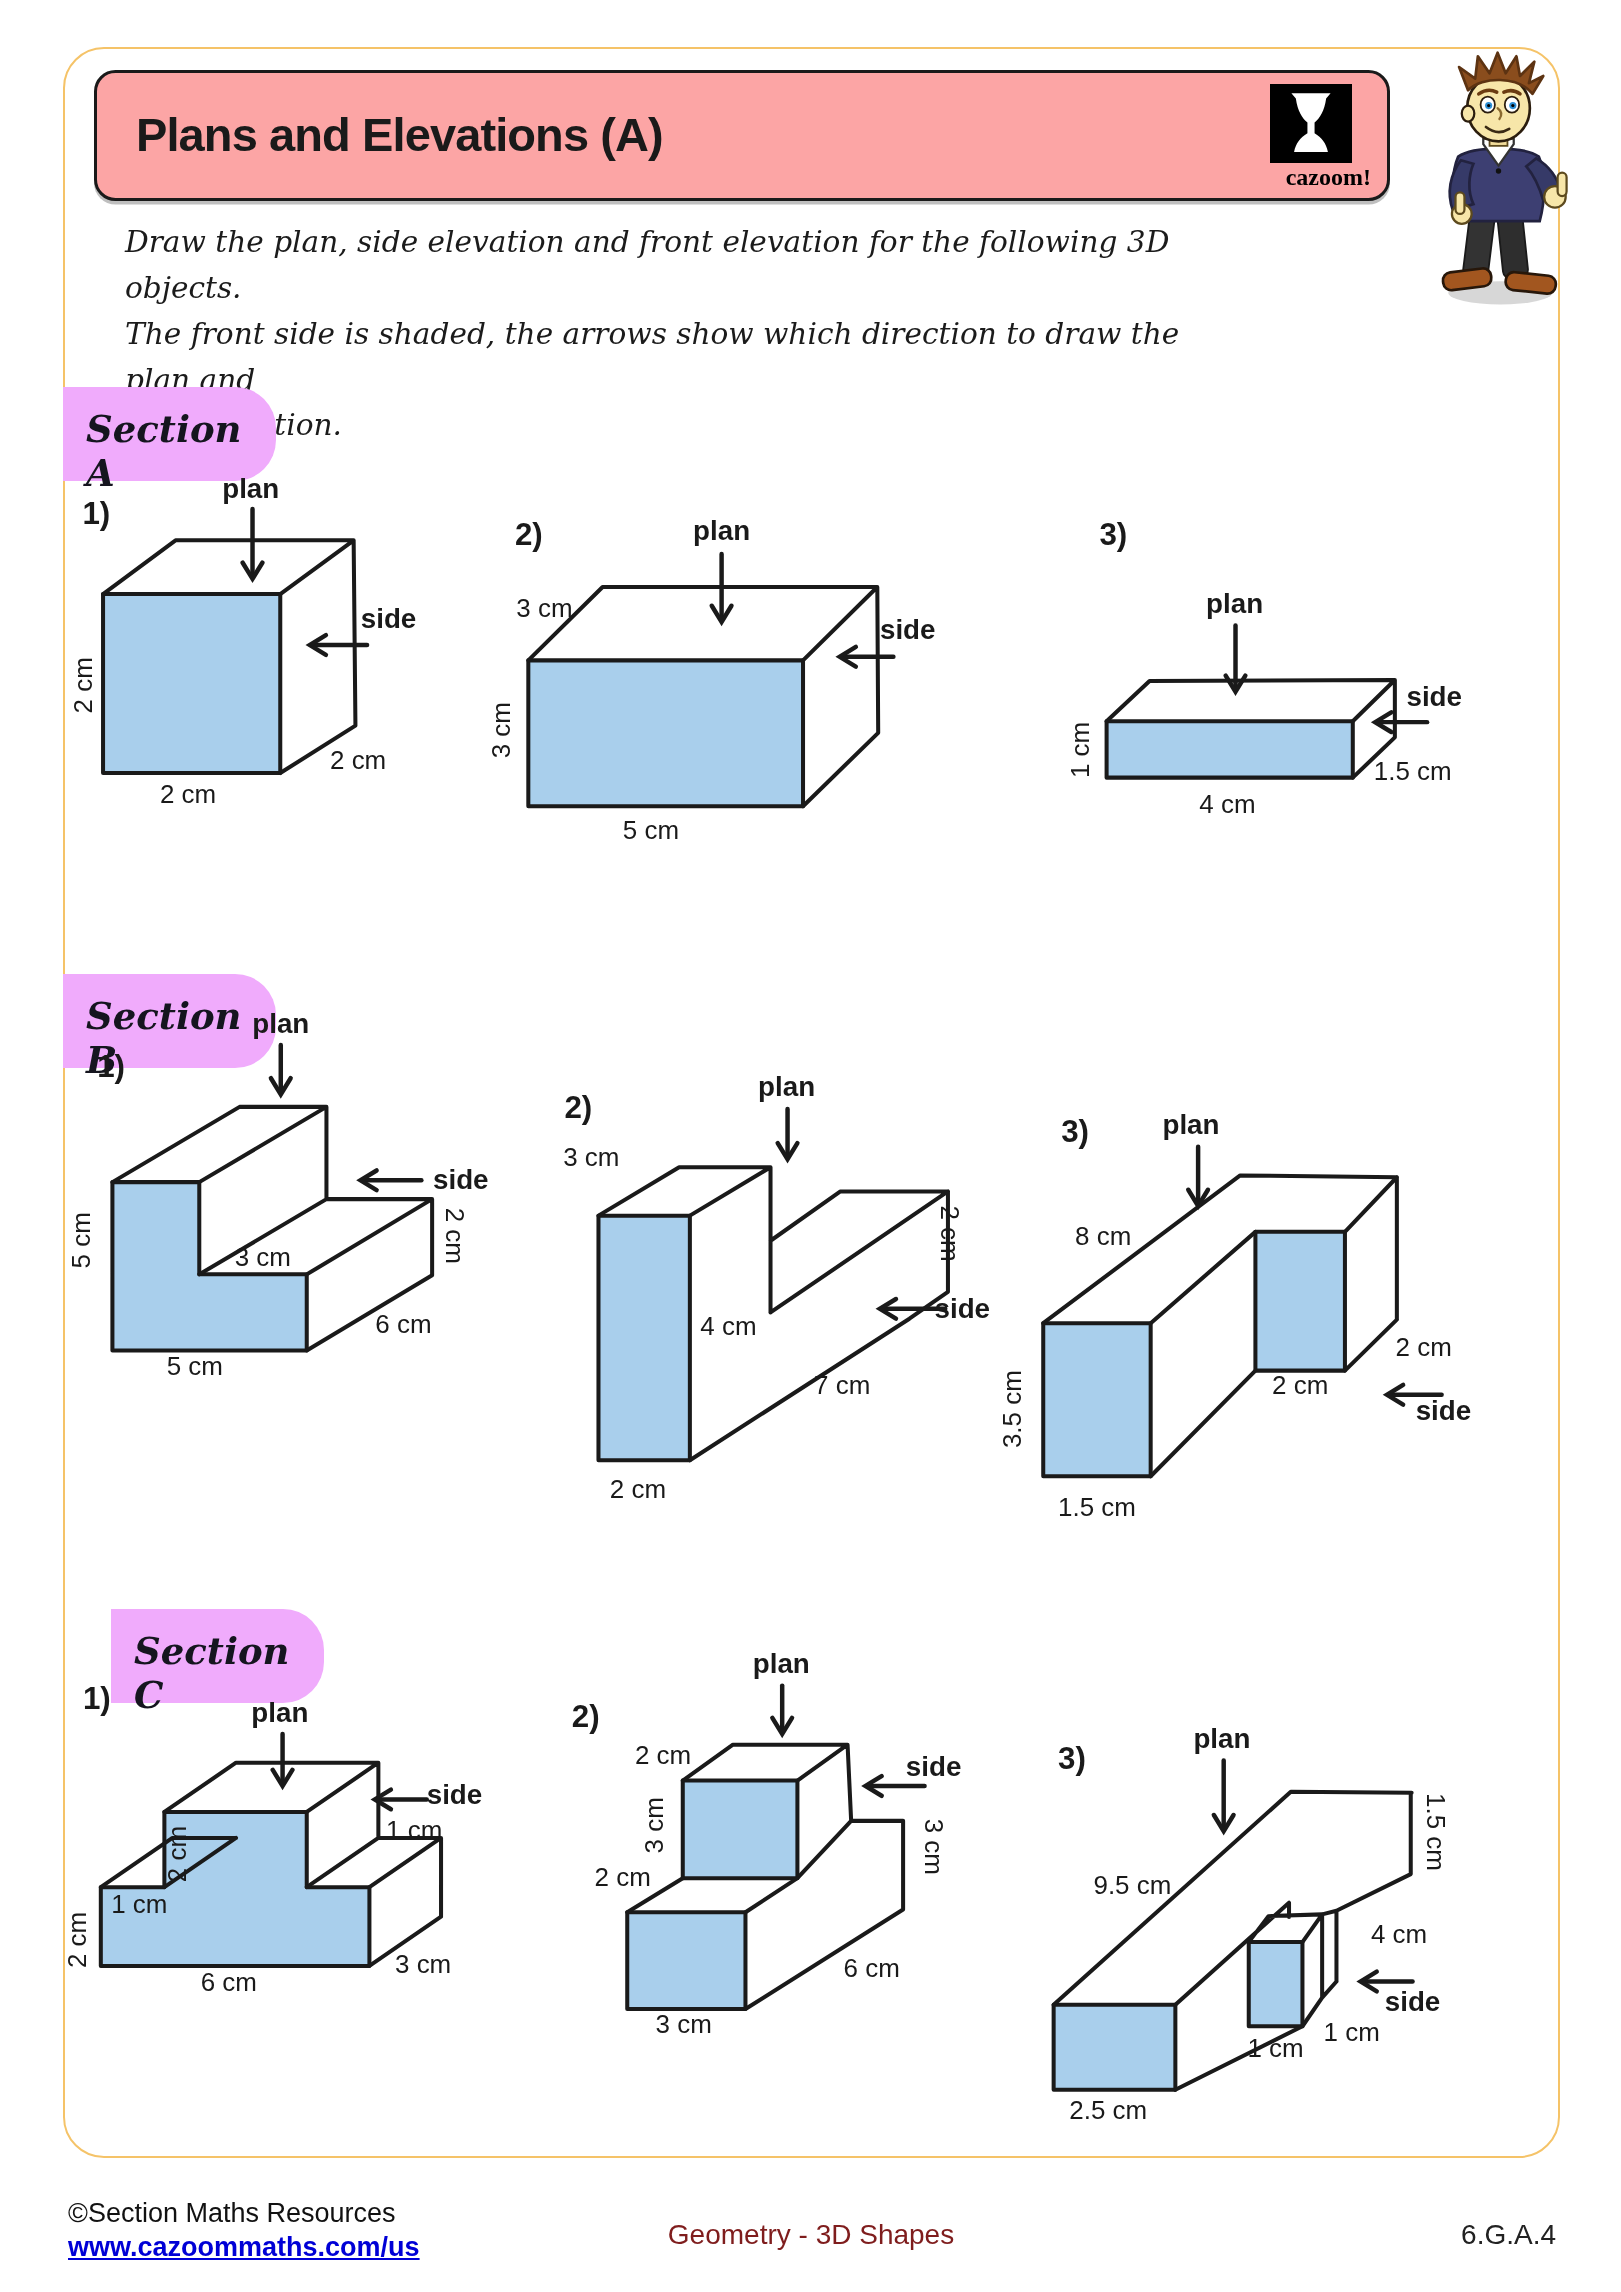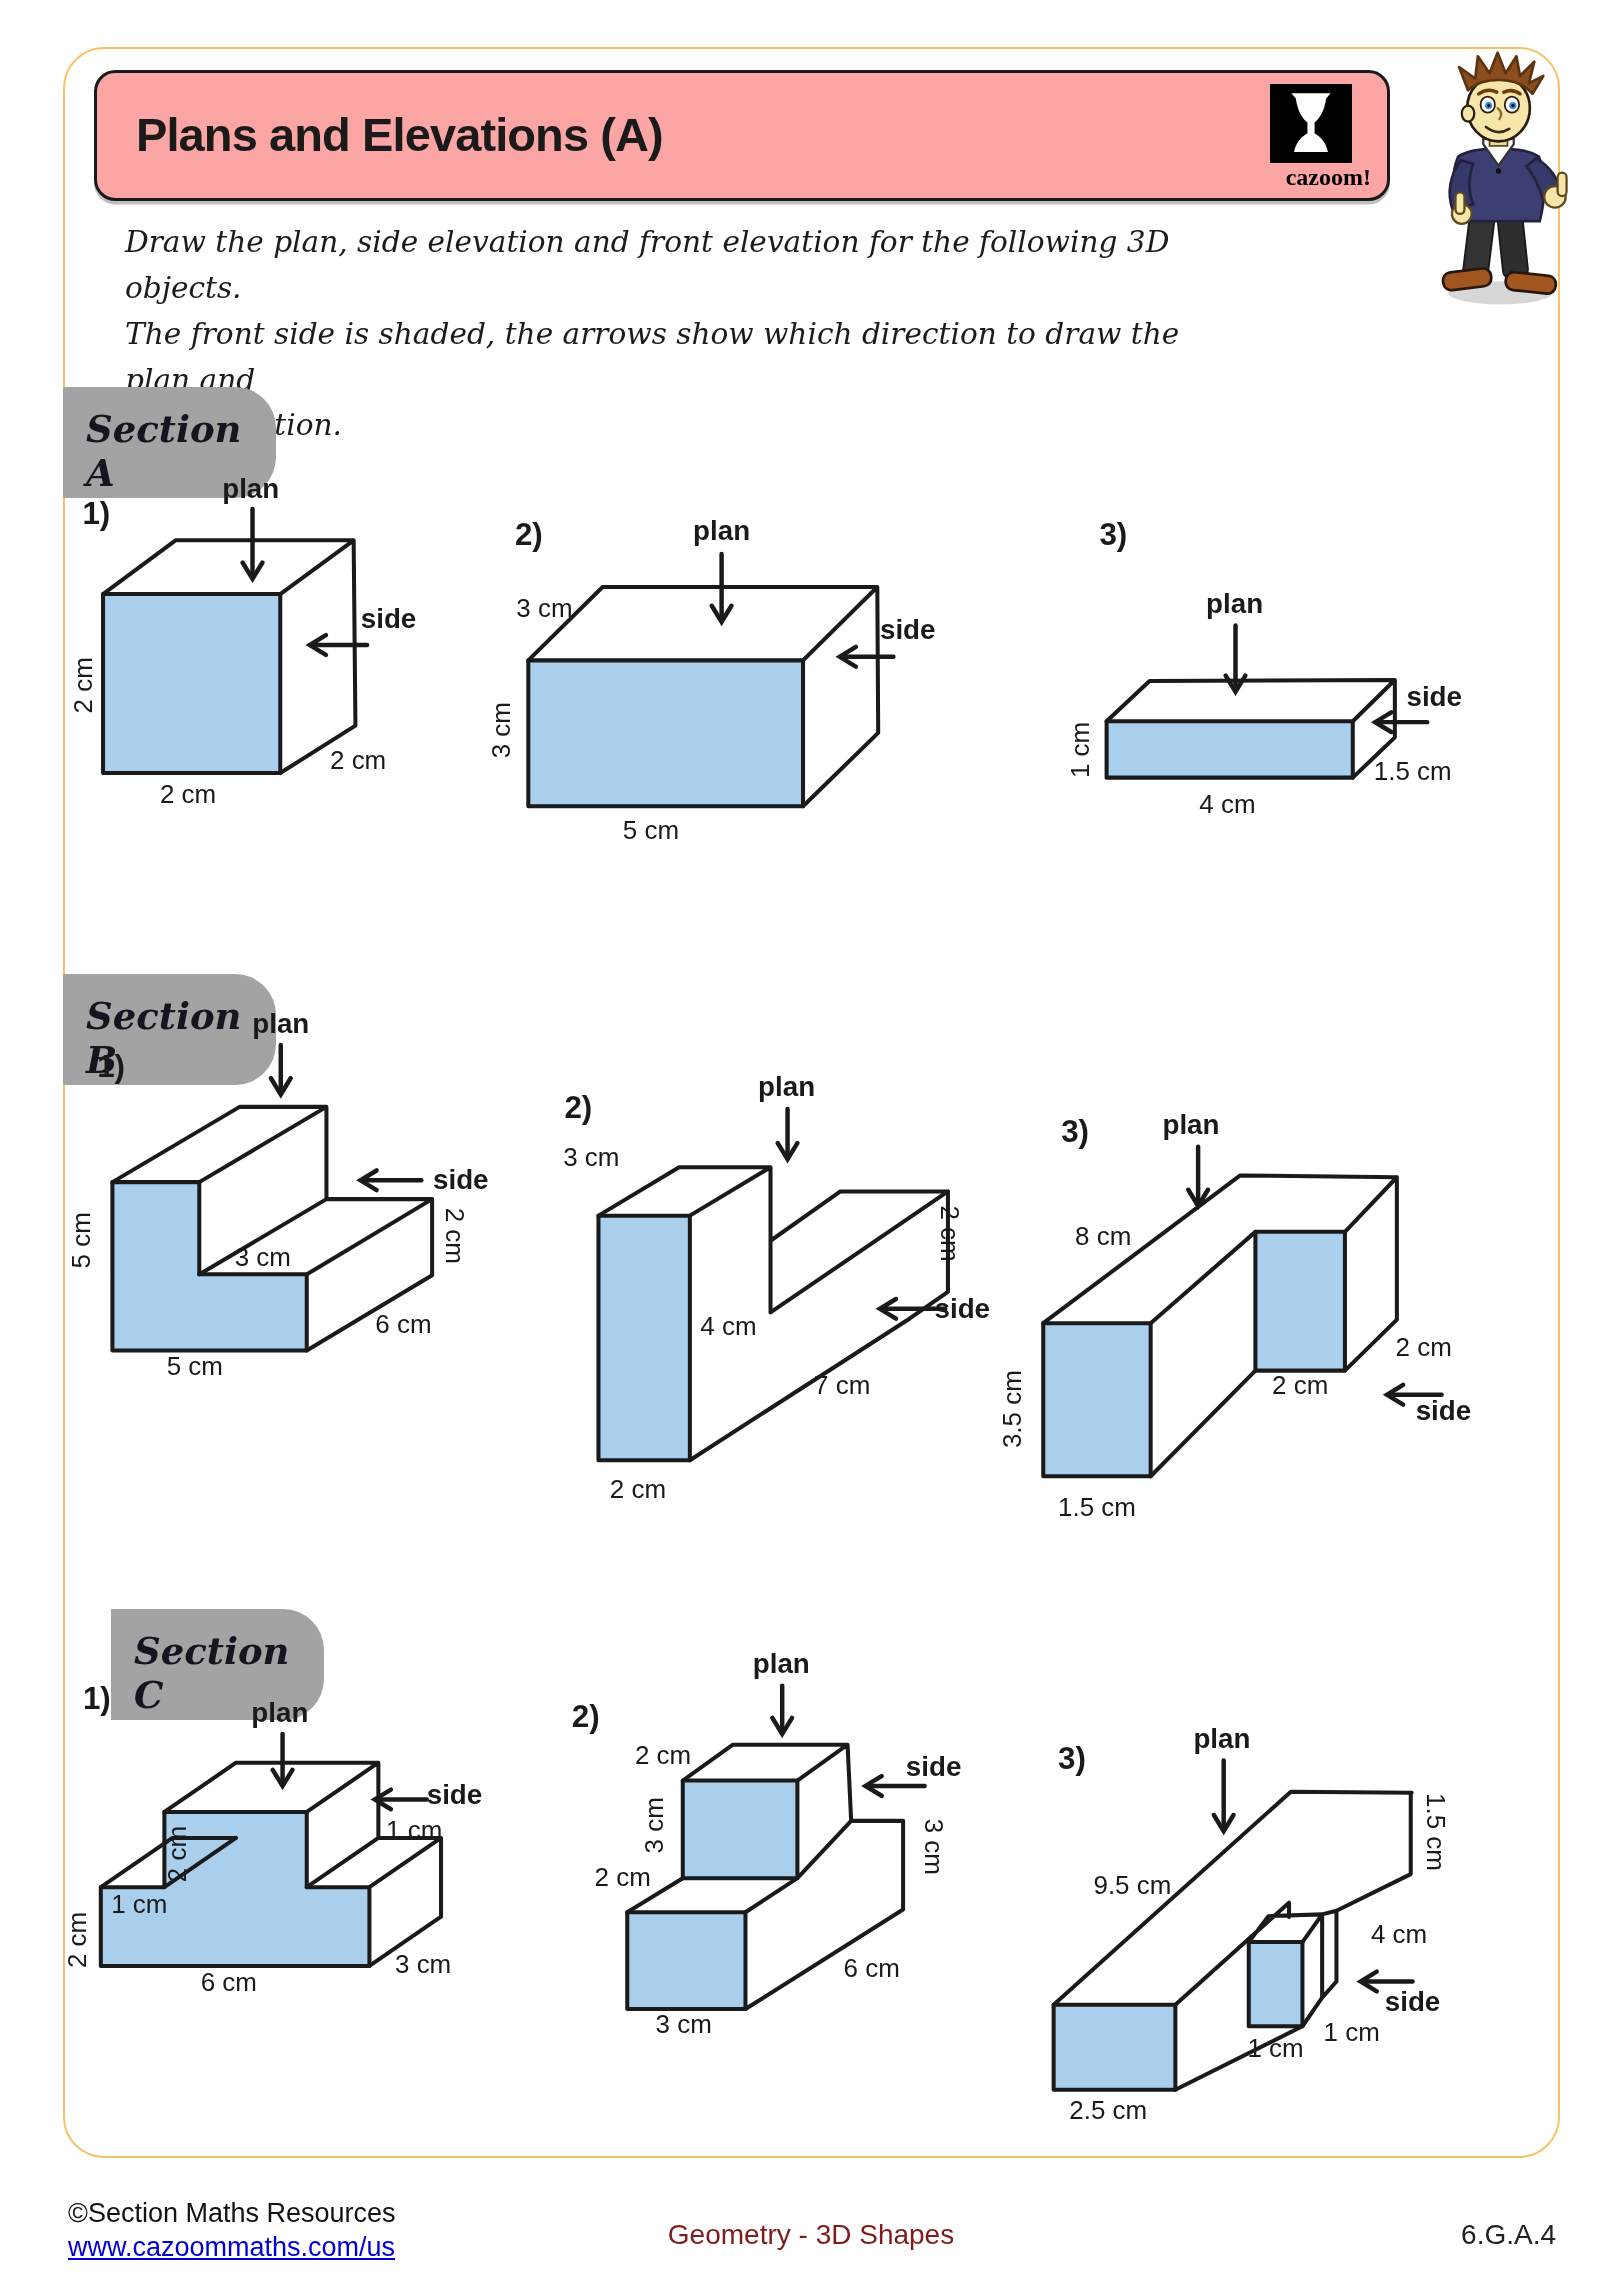--- a/index.html
+++ b/index.html
@@ -5,32 +5,32 @@
   html,body{margin:0;padding:0;background:#ffffff;}
   body{width:1622px;height:2293px;position:relative;font-family:"Liberation Sans",sans-serif;color:#111;}
   .page-border{position:absolute;left:63px;top:47px;width:1493px;height:2107px;border:2.7px solid #f5c368;border-radius:41px;}
   .title-box{position:absolute;left:94px;top:70px;width:1290px;height:125px;background:#fca5a5;border:3.6px solid #1a1a1a;border-radius:21.5px;box-shadow:0 3.6px 0 rgba(0,0,0,.25);}
   .title-text{position:absolute;left:39px;top:34px;font-size:47px;font-weight:bold;letter-spacing:-0.9px;color:#1a1a1a;}
   .logo{position:absolute;right:16px;top:10.7px;width:120px;height:106px;text-align:right;}
   .logo-square{margin:0 auto;width:82px;height:79px;background:#000;position:relative;}
   .logo-square svg{position:absolute;left:0;top:0;}
   .logo-word{font-family:"Liberation Serif",serif;font-weight:bold;font-size:24px;color:#000;margin-top:0.9px;}
   .instructions{position:absolute;left:125px;top:220px;width:1075px;font-family:"DejaVu Serif",serif;font-style:italic;font-size:29.6px;line-height:1.55;color:#1b1b1b;white-space:pre-line;}
-  .banner{position:absolute;left:63px;width:213px;height:111px;background:#a3a3a3;border-radius:0 41px 41px 0;}
+  .banner{position:absolute;left:63px;width:213px;height:94px;background:#f0abfc;border-radius:0 41px 41px 0;}
   .banner span{position:absolute;left:23px;top:19.7px;font-family:"DejaVu Serif",serif;font-weight:bold;font-style:italic;font-size:37px;color:#15151f;}
   .banner.a{top:387px;} .banner.b{top:974px;} .banner.c{top:1609px;margin-left:48px;}
   svg.fig{position:absolute;overflow:visible;}
   .seg{fill:none;stroke:#1a1a1a;stroke-width:4.5;stroke-linecap:round;stroke-linejoin:round;}
   .face{fill:#a9cfec;stroke:#1a1a1a;stroke-width:4.5;stroke-linejoin:round;}
   .arr{stroke:#1a1a1a;stroke-width:5;stroke-linecap:round;fill:none;}
   text.dim{font-family:"Liberation Sans",sans-serif;font-size:29px;fill:#1a1a1a;}
   text.ps{font-family:"Liberation Sans",sans-serif;font-size:31px;font-weight:bold;fill:#1a1a1a;}
   text.num{font-family:"Liberation Sans",sans-serif;font-size:35px;font-weight:bold;fill:#1a1a1a;}
   .footer-left{position:absolute;left:68px;top:2196px;font-size:27px;line-height:1.27;}
-  .footer-link{color:#0000d6;text-decoration:underline;}
+  .footer-link{color:#0000d6;text-decoration:underline;font-weight:bold;}
   .footer-center{position:absolute;left:0;width:1622px;top:2219px;text-align:center;font-size:28px;color:#7f1d1d;}
   .footer-right{position:absolute;right:66px;top:2219px;font-size:28px;color:#222;}
 </style>
 </head>
 <body>
 
 <div class="page-border"></div>
 
 <div class="title-box">
   <div class="title-text">Plans and Elevations (A)</div>

